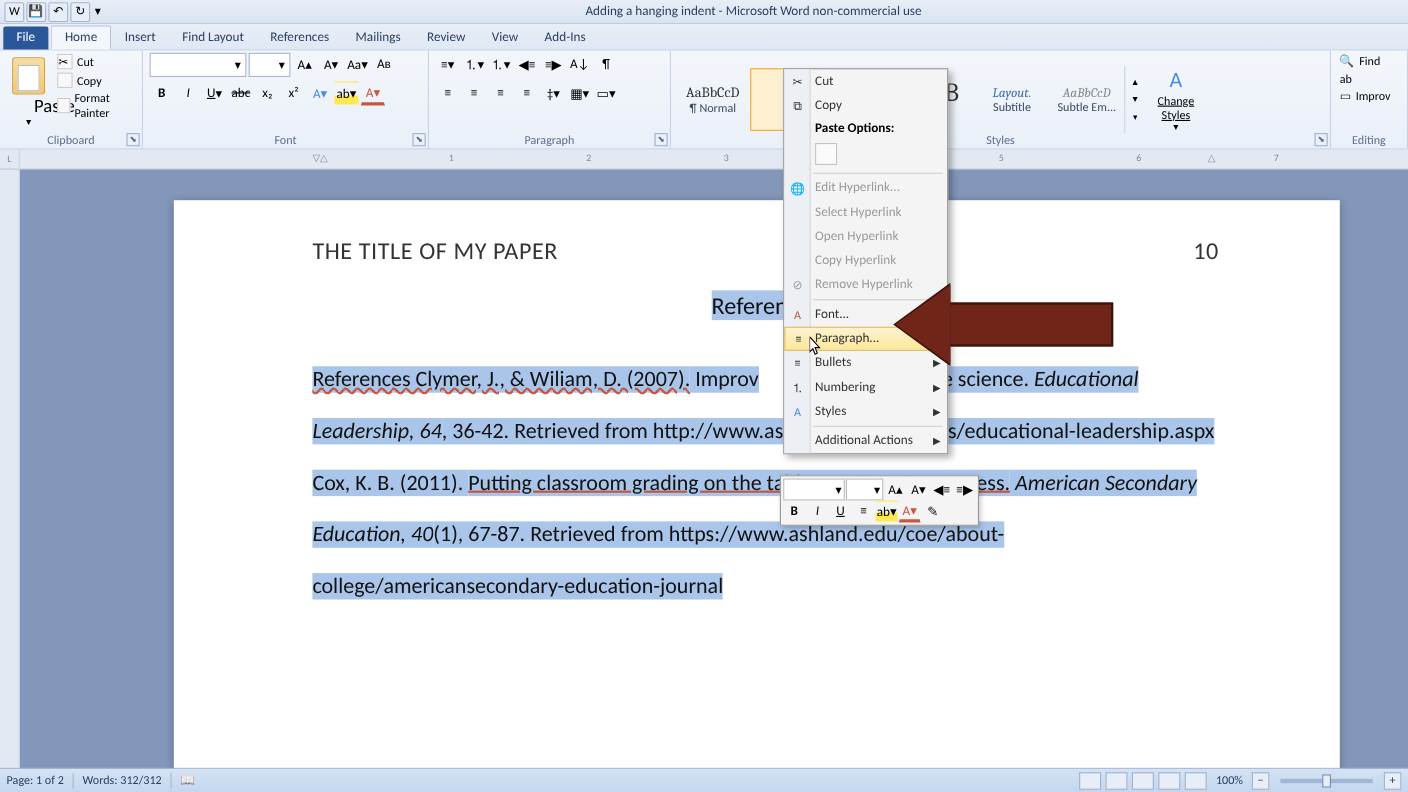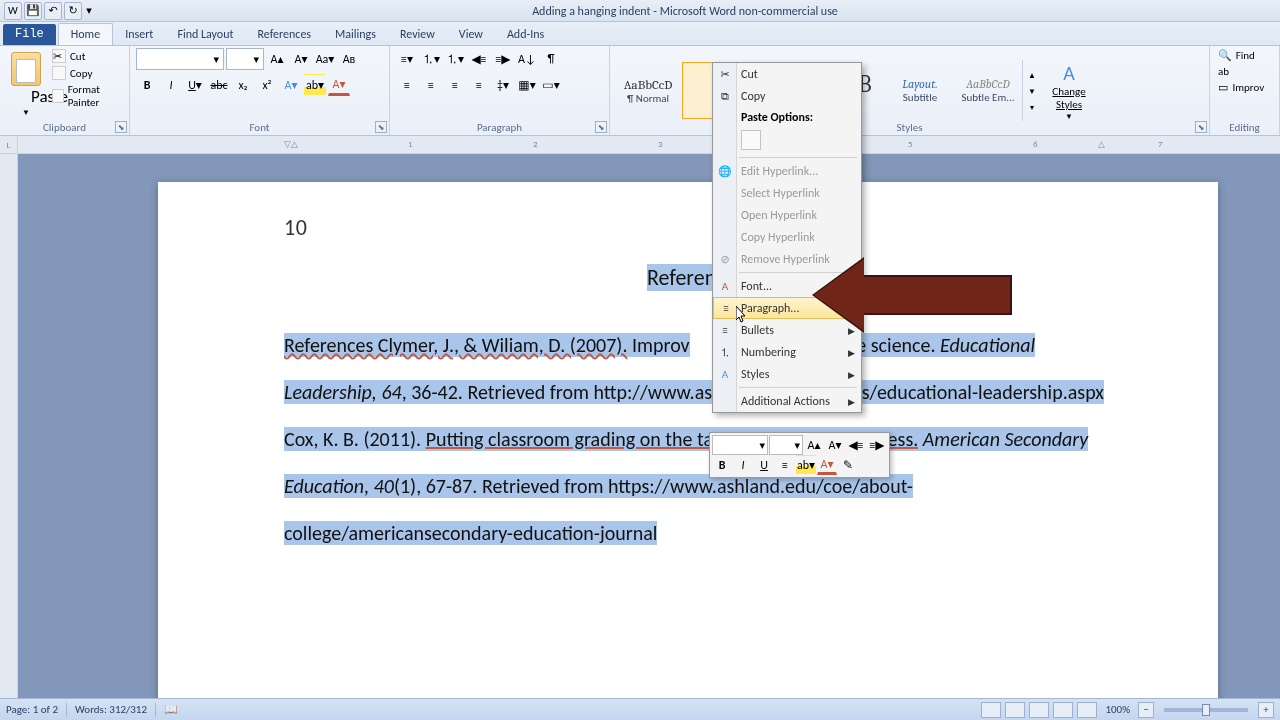--- a/index.html
+++ b/index.html
@@ -7,21 +7,21 @@
 
 
 .titlebar { height: 22px; background: linear-gradient(#e8eef6, #d9e3f1); display: flex; align-items: center; padding: 0 4px; border-bottom: 1px solid #b6c4d9; font-size: 12px; }
 .qat { display: flex; gap: 2px; align-items: center; }
 .qat-btn { width: 18px; height: 18px; border: 1px solid #a6b6d0; background: #e8eef7; border-radius: 2px; display: flex; align-items: center; justify-content: center; font-size: 11px; }
 .titlebar-title { margin: 16px auto; color: #2a3f63; }
 
 
 .tabs { height: 24px; background: linear-gradient(#e8eef6, #dfe8f5); display: flex; align-items: flex-end; padding-left: 3px; border-bottom: 1px solid #b6c4d9; }
 .tab { padding: 3px 12px 4px; font-size: 12px; color: #2a3f63; cursor: pointer; }
-.tab.file { background: #2a579a; color: #fff; border-radius: 2px 2px 0 0; margin-right: 2px; font-family: Liberation Mono, monospace; }
+.tab.file { background: #2a579a; color: #fff; border-radius: 2px 2px 0 0; margin-right: 2px; }
 .tab.active { background: #f3f6fb; border: 1px solid #b6c4d9; border-bottom: none; border-radius: 2px 2px 0 0; }
 
 
 .ribbon { height: 90px; background: linear-gradient(#f3f6fb, #eaf0f9); display: flex; border-bottom: 1px solid #b6c4d9; }
 .group { border-right: 1px solid #c6d3e6; padding: 2px 6px 0; display: flex; flex-direction: column; position: relative; }
 .group-label { text-align: center; font-size: 11px; color: #5c6f8f; position: absolute; bottom: 1px; left: 0; right: 0; }
 .group-dialog { position: absolute; right: 2px; bottom: 2px; width: 12px; height: 12px; border: 1px solid #9db0cd; font-size: 8px; display:flex; align-items:center; justify-content:center; color:#5c6f8f; }
 .group-content { display: flex; gap: 4px; }
 
 .clipboard { width: 130px; }
@@ -278,20 +278,21 @@
     <div class="ruler-mark" style="left:1000px;">7</div>
     <div class="ruler-mark" style="left:940px;">△</div>
   </div>
 </div>
 
 <div class="doc-area">
   <div class="vruler"></div>
   <div class="doc-scroll">
     <div class="page">
       <div class="page-header">
+        <span>THE TITLE OF MY PAPER</span>
         <span>10</span>
       </div>
       <div class="references-title"><span class="sel">References</span></div>
       <div>
         <span class="sel wavy">References Clymer, J., &amp; Wiliam, D. (2007).</span><span class="sel"> Improv</span><span style="display:inline-block;width:140px;"></span><span class="sel">rade science. </span><span class="sel italic">Educational Leadership, 64</span><span class="sel">, 36-42. Retrieved from http://www.ascd.org/publications/educational-leadership.aspx</span>
       </div>
       <div>
         <span class="sel">Cox, K. B. (2011). </span><span class="sel ul">Putting classroom grading on the table: A reform in progress.</span><span class="sel italic"> American Secondary Education, 40</span><span class="sel">(1), 67-87. Retrieved from https://www.ashland.edu/coe/about-college/americansecondary-education-journal</span>
       </div>
     </div>

